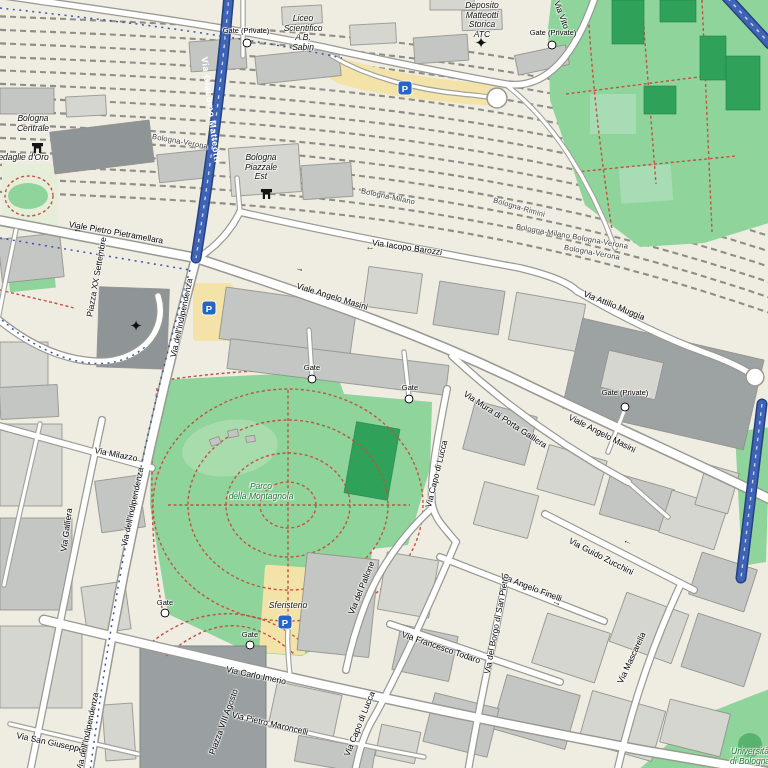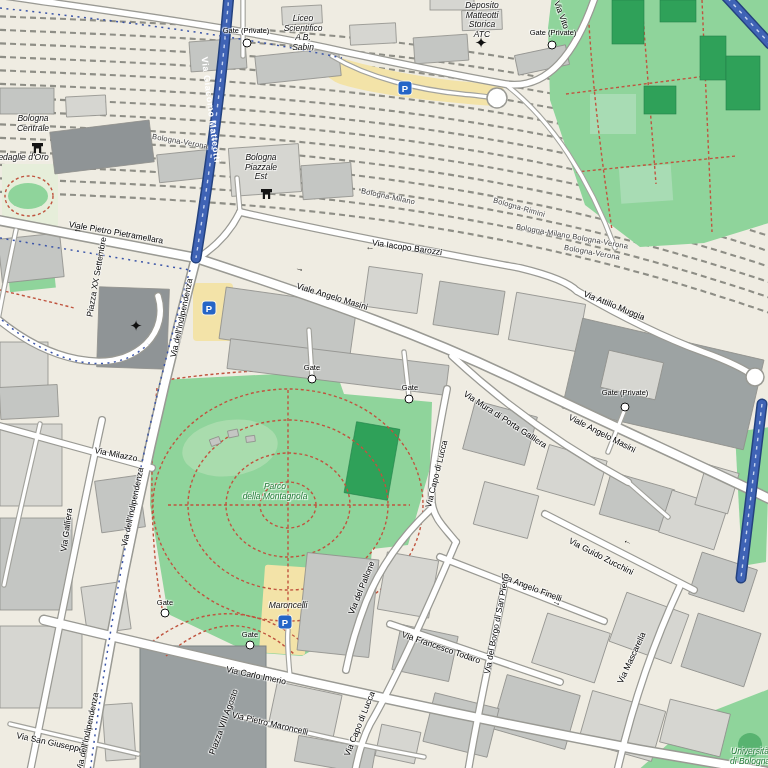--- a/index.html
+++ b/index.html
@@ -332,23 +332,23 @@
 Piazzale
 Est</div>
       <div class="lbl place" style="left: 303px; top: 33px; transform: translate(-50%, -50%) rotate(0deg);">Liceo
 Scientifico
 A B.
 Sabin</div>
       <div class="lbl place" style="left: 482px; top: 20px; transform: translate(-50%, -50%) rotate(0deg);">Deposito
 Matteotti
 Storica
 ATC</div>
-      <div class="lbl place-green" style="left: 275px; top: 492px; transform: translate(-50%, -50%) rotate(0deg);">Parco
+      <div class="lbl place-green" style="left: 261px; top: 492px; transform: translate(-50%, -50%) rotate(0deg);">Parco
 della Montagnola</div>
-      <div class="lbl place" style="left: 288px; top: 606px; transform: translate(-50%, -50%) rotate(0deg);">Maroncelli</div>
+      <div class="lbl place" style="left: 288px; top: 606px; transform: translate(-50%, -50%) rotate(0deg);">Sferisterio</div>
       <div class="lbl place-green" style="left: 750px; top: 757px; transform: translate(-50%, -50%) rotate(0deg);">Università
 di Bologna</div>
       <div class="lbl gate" style="left: 246px; top: 31px; transform: translate(-50%, -50%) rotate(0deg);">Gate (Private)</div>
       <div class="gate-dot" style="left: 247px; top: 43px;"></div>
       <div class="lbl gate" style="left: 553px; top: 33px; transform: translate(-50%, -50%) rotate(0deg);">Gate (Private)</div>
       <div class="gate-dot" style="left: 552px; top: 45px;"></div>
       <div class="lbl gate" style="left: 625px; top: 393px; transform: translate(-50%, -50%) rotate(0deg);">Gate (Private)</div>
       <div class="gate-dot" style="left: 625px; top: 407px;"></div>
       <div class="lbl gate" style="left: 312px; top: 368px; transform: translate(-50%, -50%) rotate(0deg);">Gate</div>
       <div class="gate-dot" style="left: 312px; top: 379px;"></div>

